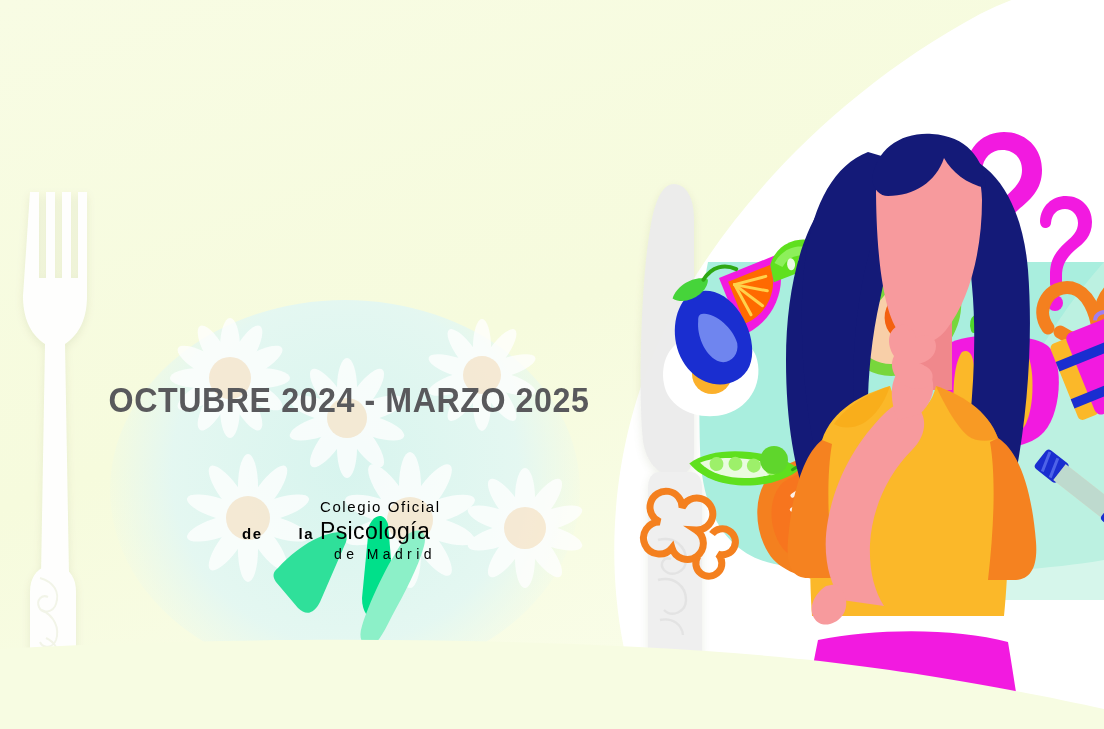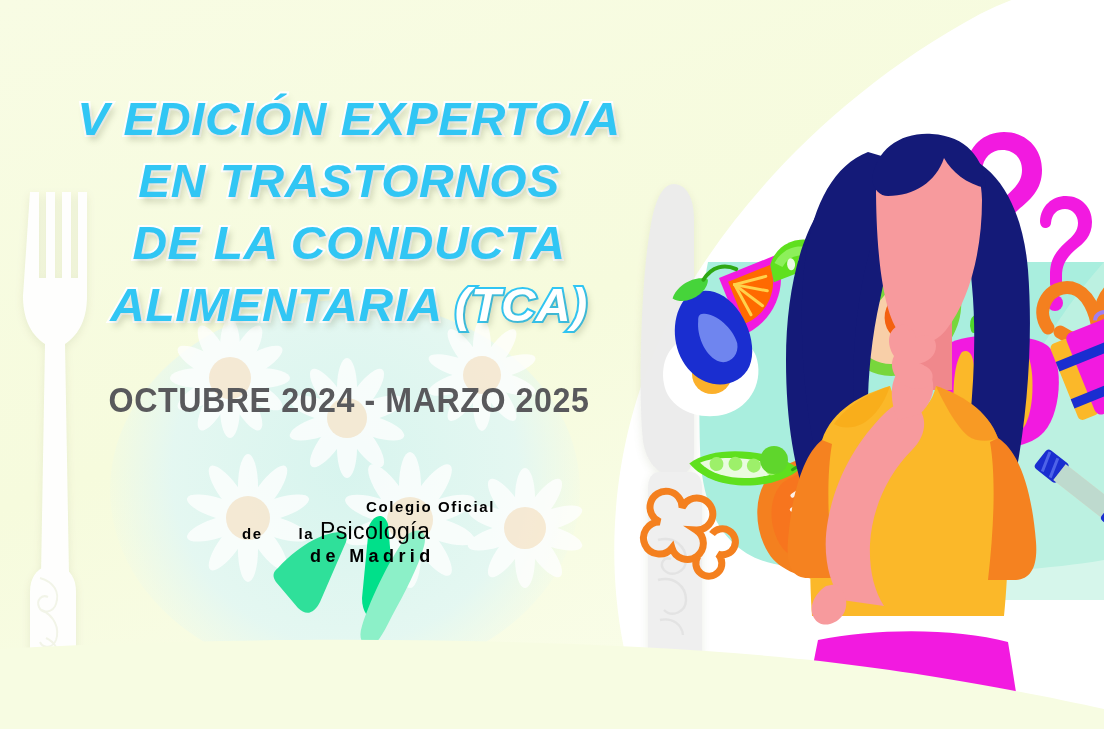--- a/index.html
+++ b/index.html
@@ -44,24 +44,24 @@
   }
   .date-line{
     position:absolute;left:34px;top:380px;width:630px;text-align:center;
     font-family:"Liberation Sans", sans-serif;
     font-weight:700;font-size:35px;letter-spacing:.6px;
     color:#59595c;transform:scaleX(.92);white-space:nowrap;
   }
 
   
   .logo{position:absolute;left:268px;top:498px;width:245px;height:150px;}
-  .lg1{position:absolute;left:52px;top:0px;font-size:15px;font-weight:700;letter-spacing:1.6px;white-space:nowrap;margin-left:46px;}
+  .lg1{position:absolute;left:52px;top:0px;font-size:15px;font-weight:400;letter-spacing:1.6px;white-space:nowrap;}
   .lg2{position:absolute;left:-26px;top:20px;font-size:15px;font-weight:700;letter-spacing:1.6px;white-space:nowrap;}
   .lg2 .big{font-size:23px;font-weight:400;letter-spacing:.4px;}
-  .lg3{position:absolute;left:42px;top:48px;font-size:18px;font-weight:700;letter-spacing:4.4px;white-space:nowrap;}
+  .lg3{position:absolute;left:66px;top:48px;font-size:14px;font-weight:400;letter-spacing:4.4px;white-space:nowrap;}
 
   
   .illus{position:absolute;left:636px;top:0;width:468px;height:729px;}
   svg{display:block;}
 </style>
 </head>
 <body>
 
 <div class="banner">
 
@@ -195,26 +195,20 @@
         <path d="M30 292 h30 c8 0 12 6 12 16 v162 c0 12 -6 20 -18 20 h-18 c-12 0 -18 -8 -18 -20 V308 c0 -10 4 -16 12 -16 Z" fill="#efefef"></path>
       </g>
       <g fill="none" stroke="#e2e2e2" stroke-width="2.4">
         <path d="M28 360 c16 -4 28 6 28 20 c0 12 -14 18 -22 10 c-5 -6 0 -14 7 -11"></path>
         <path d="M28 400 c16 -4 28 6 28 20 c0 12 -14 18 -22 10"></path>
         <path d="M30 440 c13 -3 22 5 23 15"></path>
       </g>
     </svg>
   </div>
 
-  <div class="title-block">
-    <div class="title-line">V EDICIÓN EXPERTO/A</div>
-    <div class="title-line">EN TRASTORNOS</div>
-    <div class="title-line">DE LA CONDUCTA</div>
-    <div class="title-line"><span>ALIMENTARIA </span><span class="tca">(TCA)</span></div>
-  </div>
 
   <div class="date-line">OCTUBRE 2024 - MARZO 2025</div>
 
   <div class="logo">
     <svg width="245" height="150" style="position:absolute;left:0;top:0;">
       <path d="M10 70 C 34 44 58 34 74 34 C 78 34 80 38 78 44 L 52 104 C 46 116 38 118 30 110 L 8 84 C 4 78 5 74 10 70 Z" fill="#2fe09a"></path>
       <path d="M101 28 C 106 16 116 14 120 26 L 126 96 C 127 112 120 122 110 122 C 100 122 94 114 94 100 Z" fill="#00e08a"></path>
       <path d="M140 36 C 152 28 160 34 156 48 C 150 70 136 96 124 118 C 114 138 108 148 102 148 C 94 148 90 140 94 128 C 100 108 118 66 140 36 Z" fill="#8cf0c8"></path>
     </svg>
     <div class="lg1">Colegio Oficial</div>

